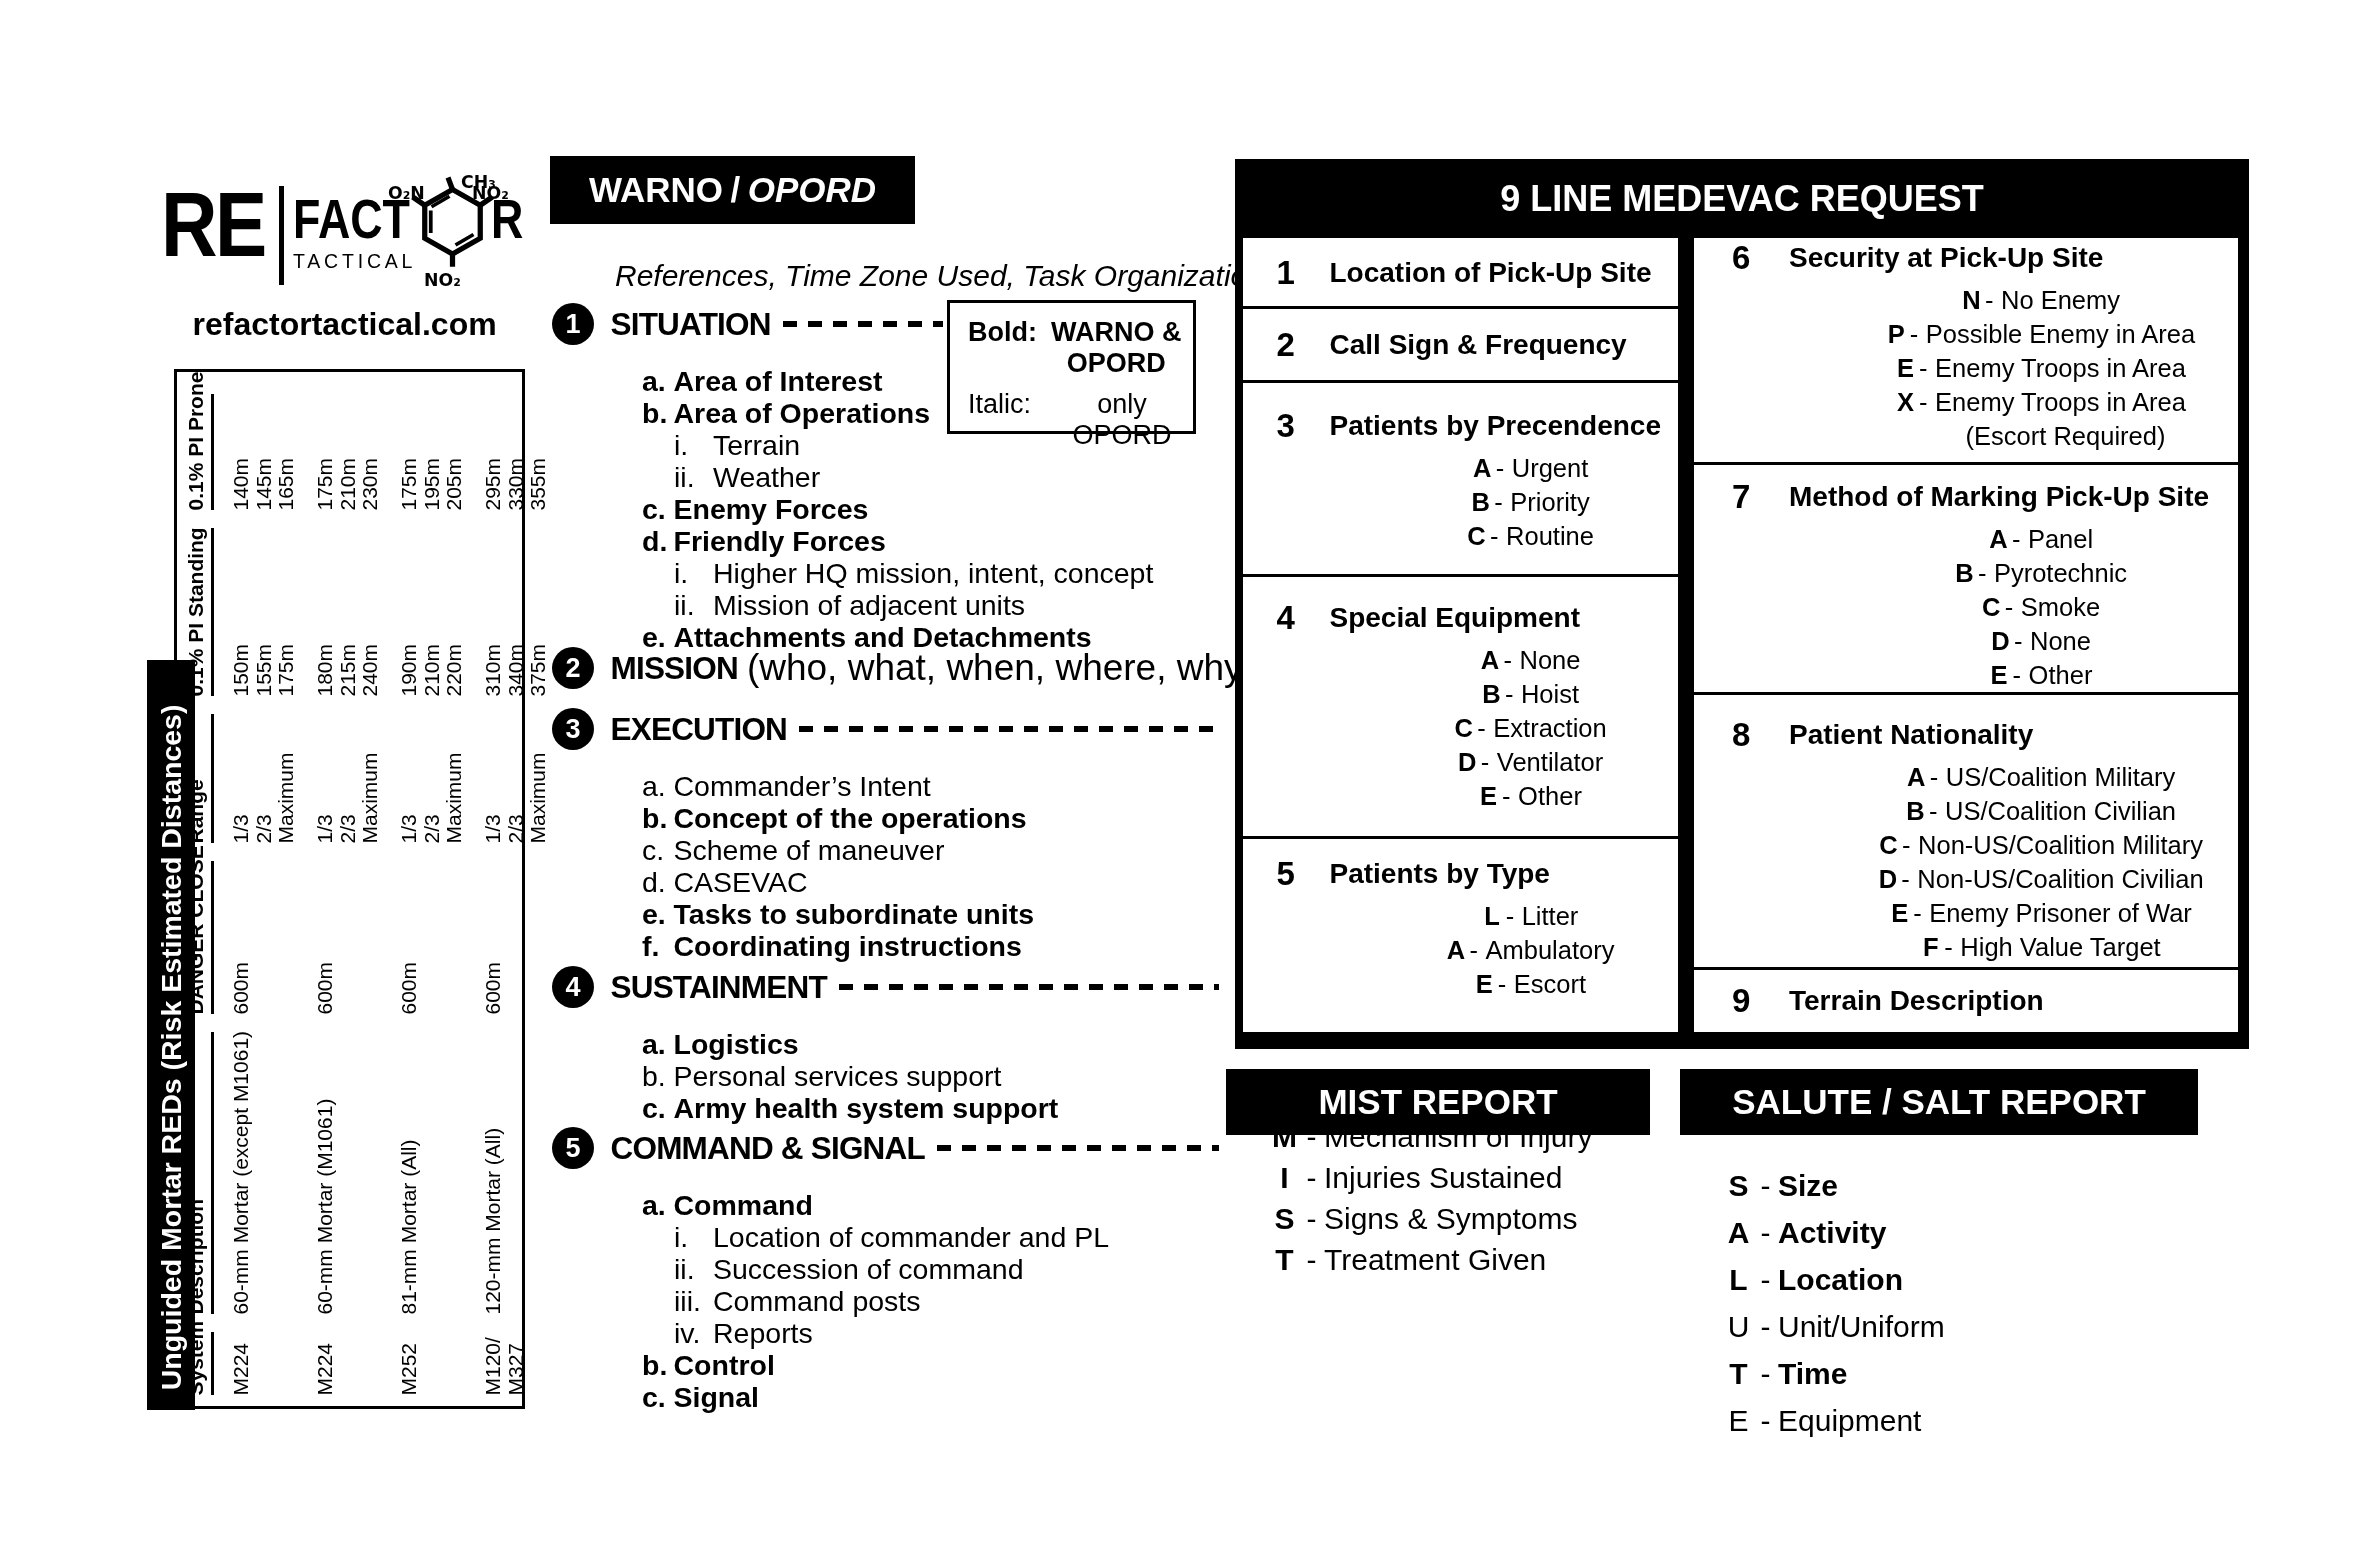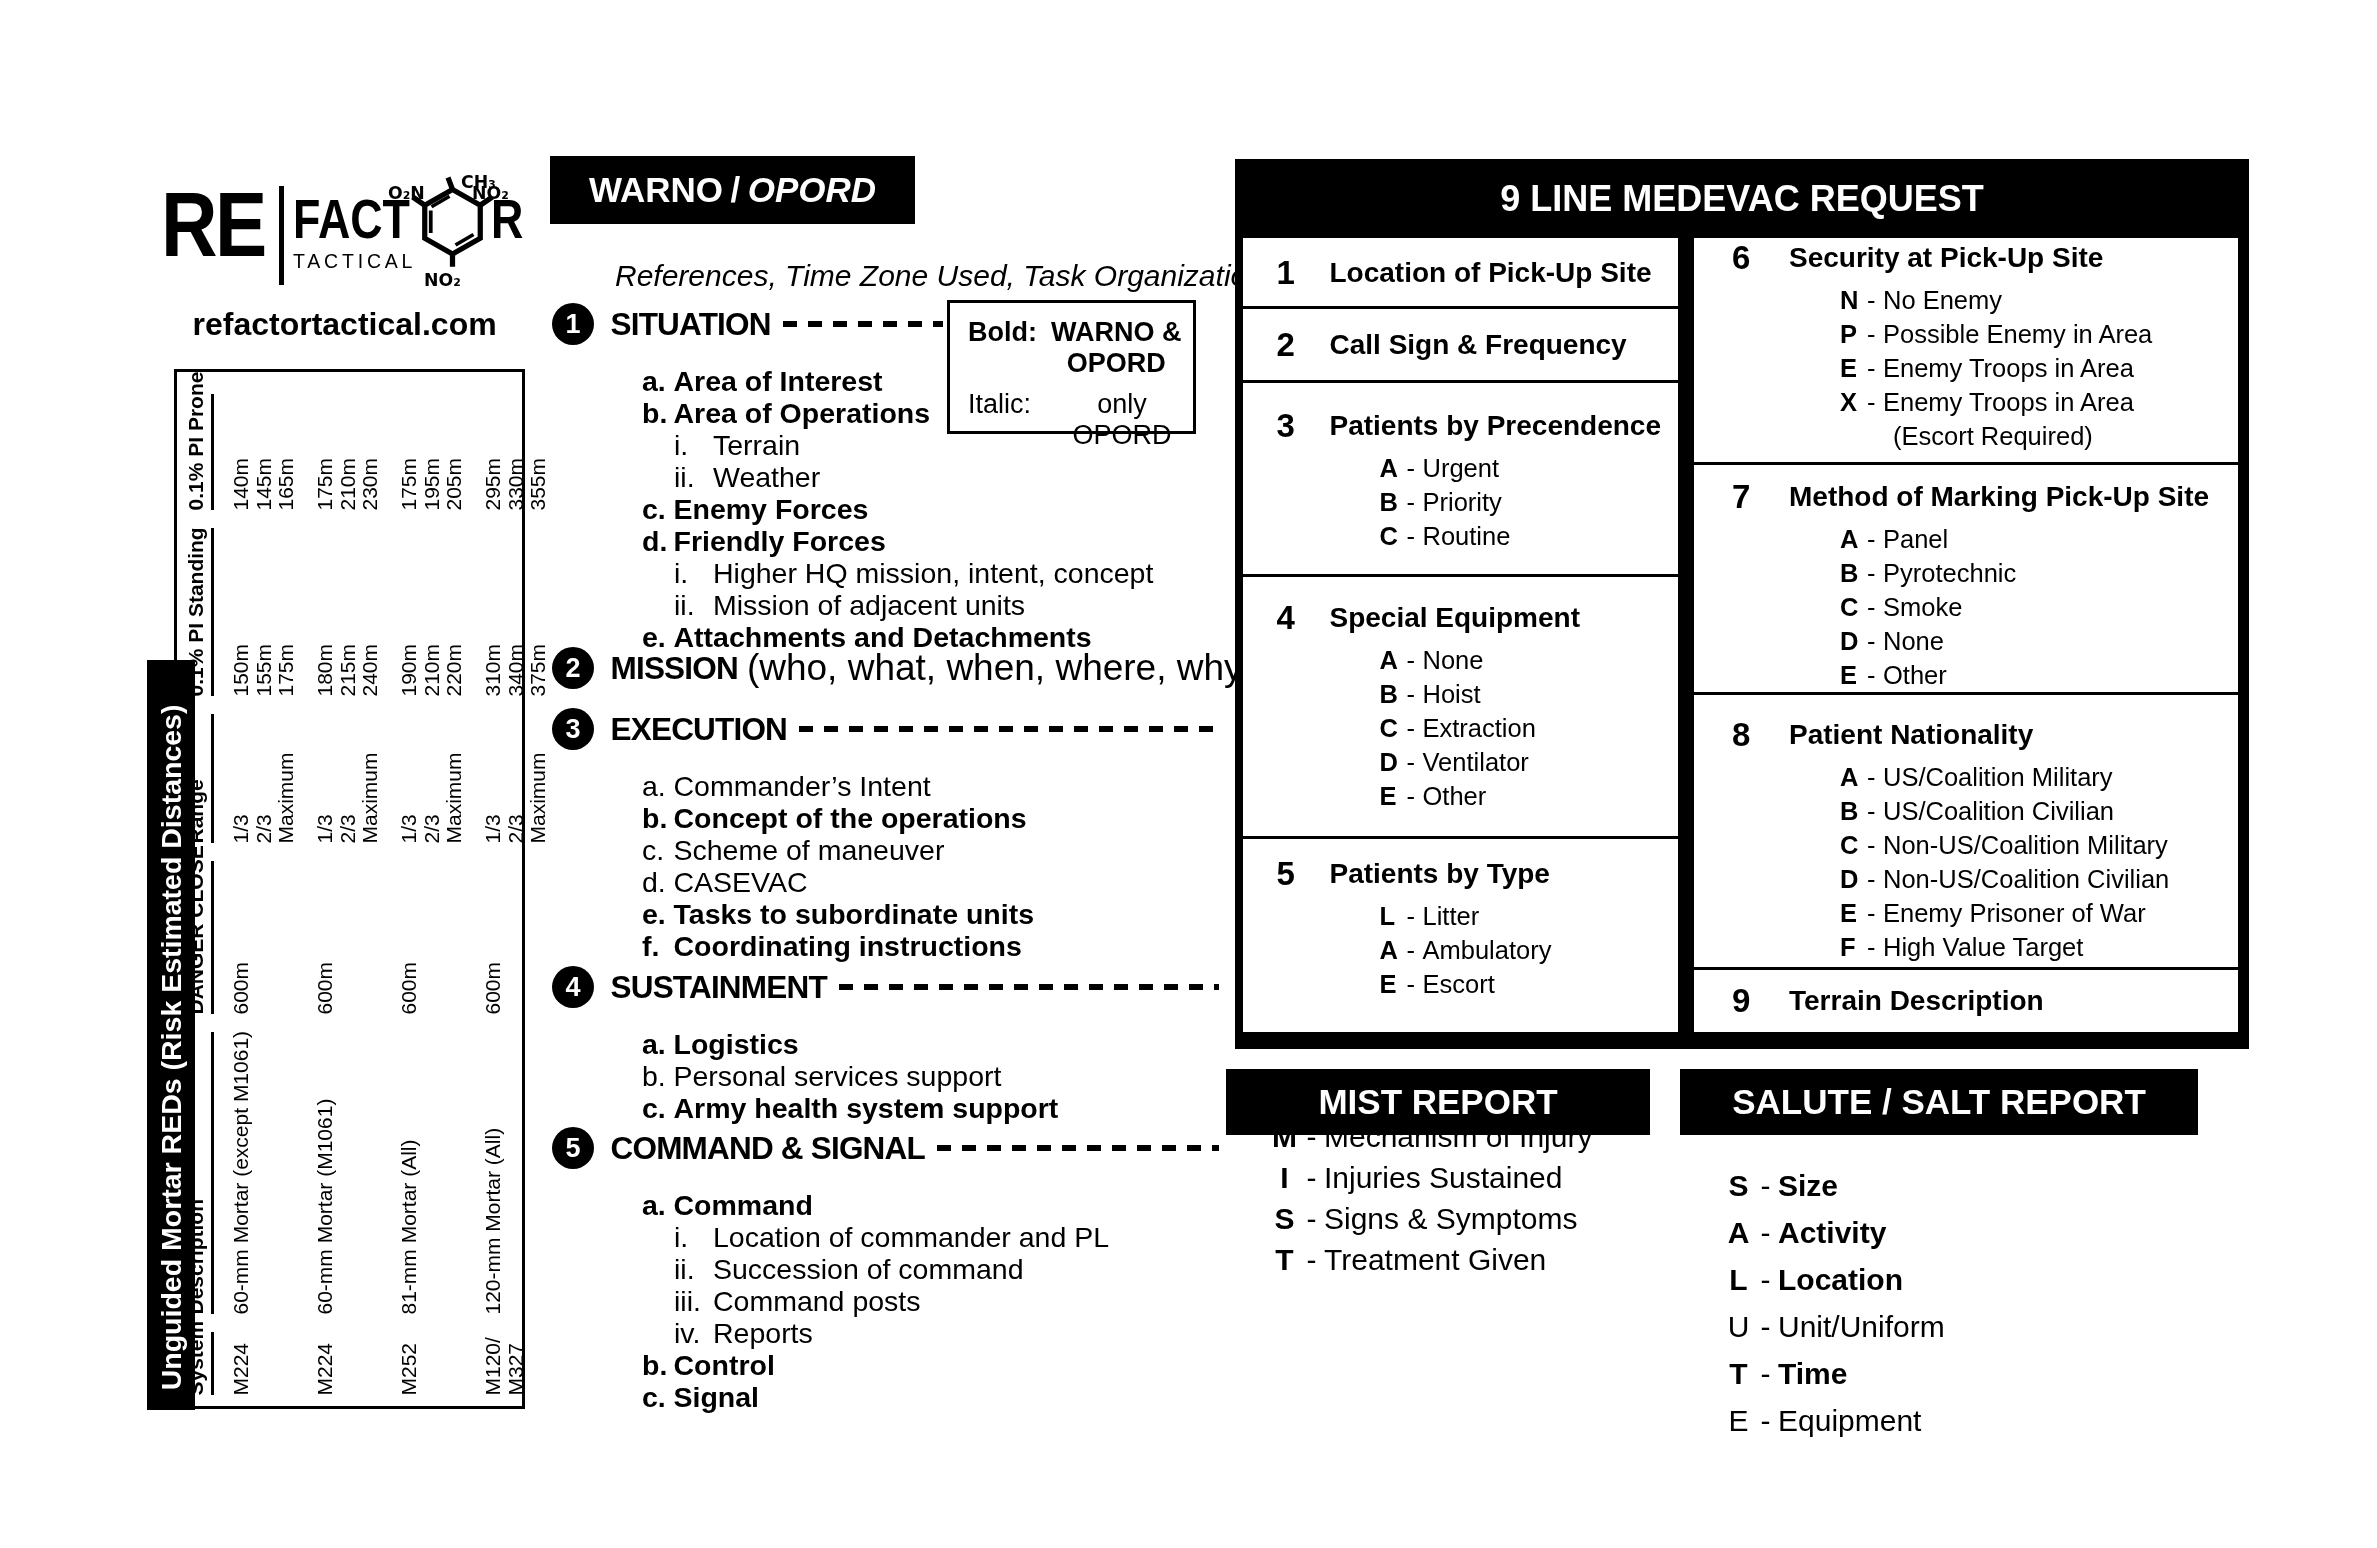--- a/index.html
+++ b/index.html
@@ -78,21 +78,21 @@
   .med-row.sep{border-top:3.8px solid #000;}
   .med-num{position:absolute;font-size:33px;font-weight:bold;line-height:33px;}
   .med-left .med-num{left:34px;}
   .med-right .med-num{left:38px;}
   .med-head{font-size:28px;font-weight:bold;line-height:33px;white-space:nowrap;}
   .med-left .med-head{padding-left:87px;}
   .med-right .med-head{padding-left:95px;}
   .med-center{display:flex;align-items:center;}
   .med-center .med-num{top:auto;}
   .opts{margin-top:9px;}
-  .opt{font-size:25.5px;line-height:34px;white-space:nowrap;}
+  .opt{font-size:25.5px;line-height:34px;white-space:nowrap;text-align:center;}
   .med-left .opt{padding-left:137px;}
   .med-right .opt{padding-left:146px;}
   .opt .k{display:inline-block;width:27px;font-weight:bold;}
   .opt .s{margin-right:7.5px;}
   .opt-note{font-size:25.5px;line-height:34px;padding-left:199px !important;}
 
   
   .rep-bar{position:absolute;height:66px;background:#000;color:#fff;text-align:center;
            font-size:35px;font-weight:bold;line-height:66px;}
   .mist-bar{left:1226px;top:1069px;width:424px;}

